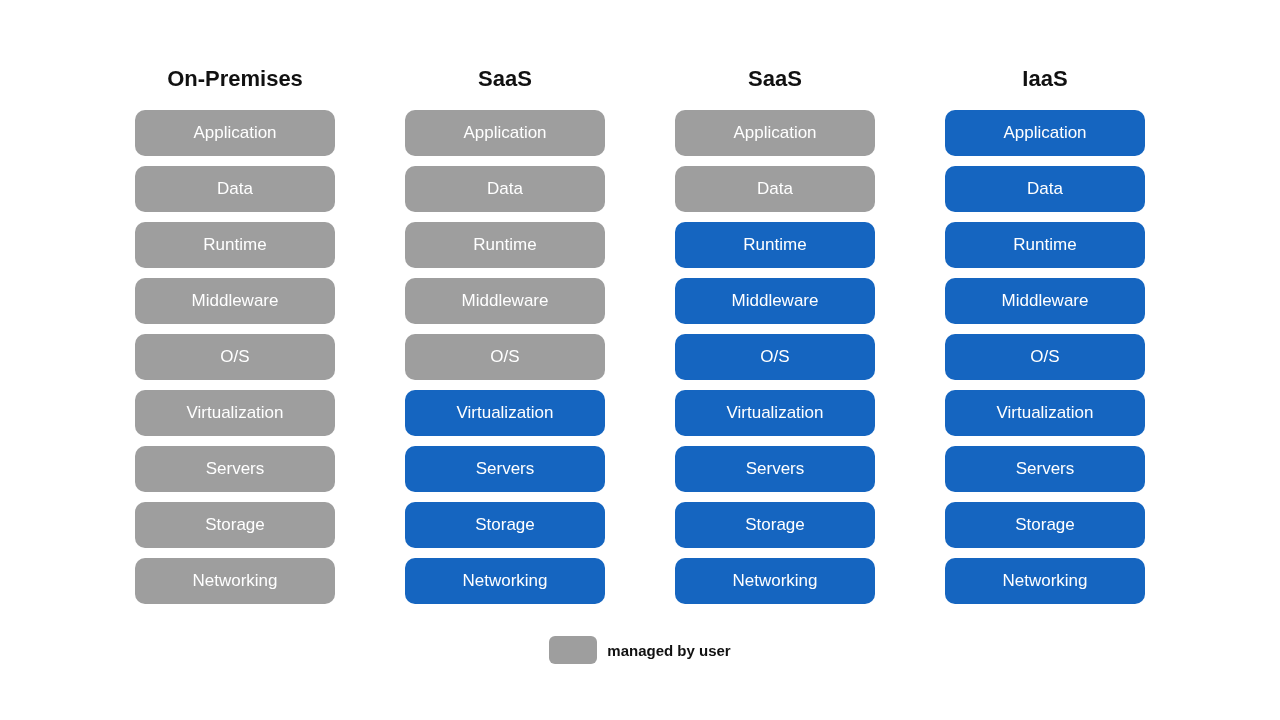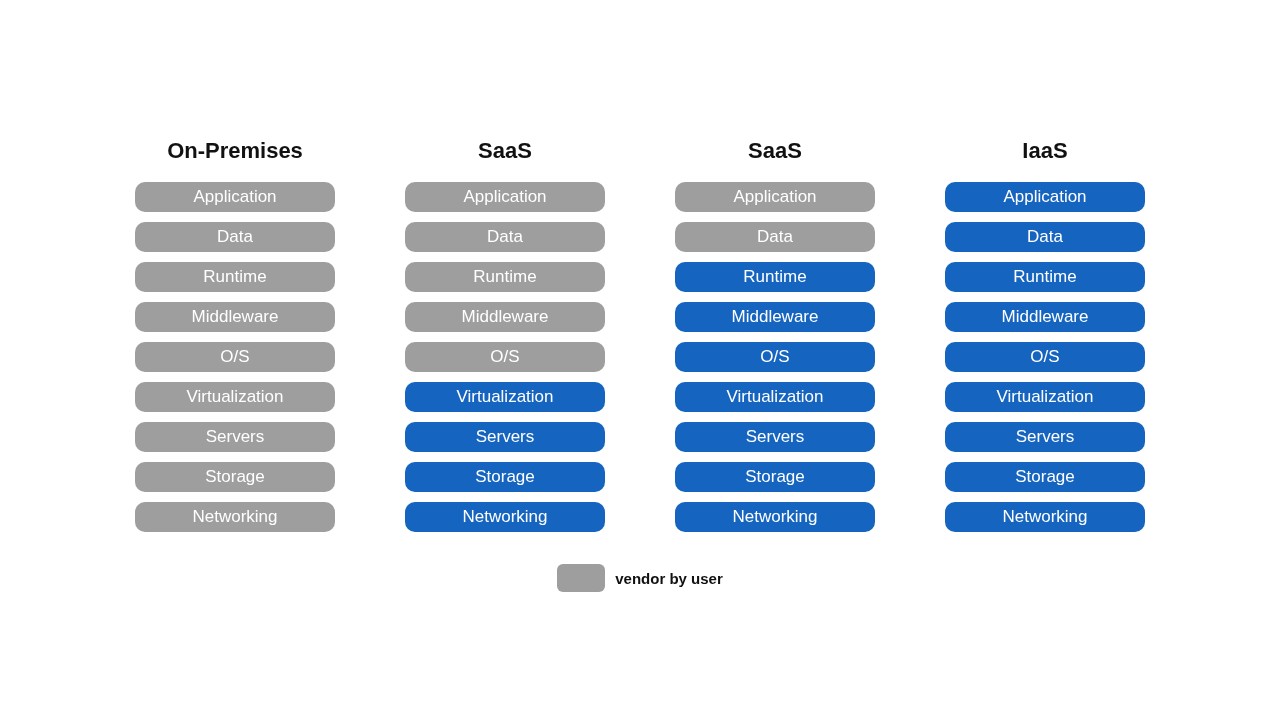--- a/index.html
+++ b/index.html
@@ -39,21 +39,21 @@
       font-weight: 700;
       margin-bottom: 18px;
       color: #111111;
       text-align: center;
     }
     .pill {
       display: flex;
       align-items: center;
       justify-content: center;
       width: 200px;
-      height: 30px;
+      height: 46px;
       border-radius: 10px;
       margin-bottom: 10px;
       font-size: 17px;
       font-weight: 500;
       color: #ffffff;
     }
     .pill.user {
       background-color: #9e9e9e;
     }
     .pill.vendor {
@@ -139,16 +139,16 @@
         <div class="pill vendor">O/S</div>
         <div class="pill vendor">Virtualization</div>
         <div class="pill vendor">Servers</div>
         <div class="pill vendor">Storage</div>
         <div class="pill vendor">Networking</div>
       </div>
     </div>
   <div class="legend">
     <div class="legend-item">
       <div class="legend-swatch user"></div>
-      <span class="legend-label">vendor by user</span>
+      <span class="legend-label">managed by user</span>
     </div>
   </div>
 </div>
 
 </body></html>

